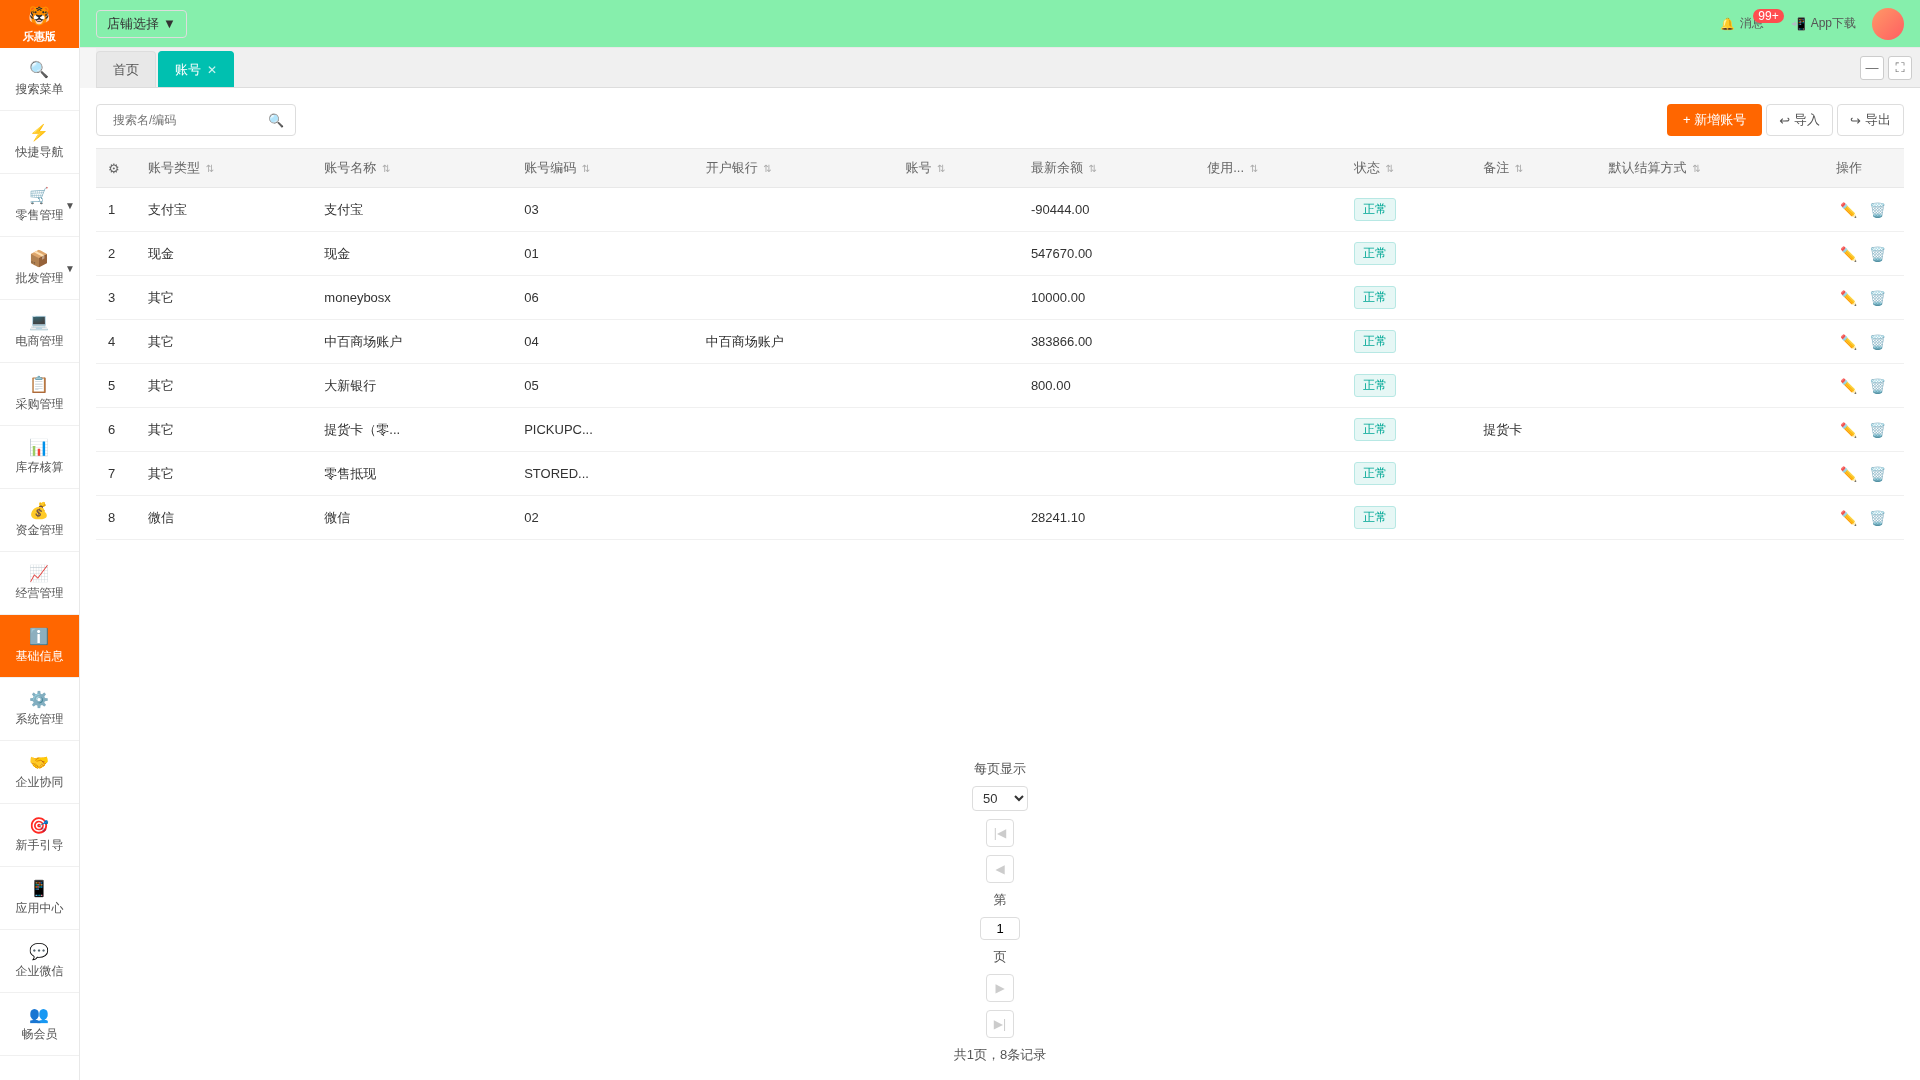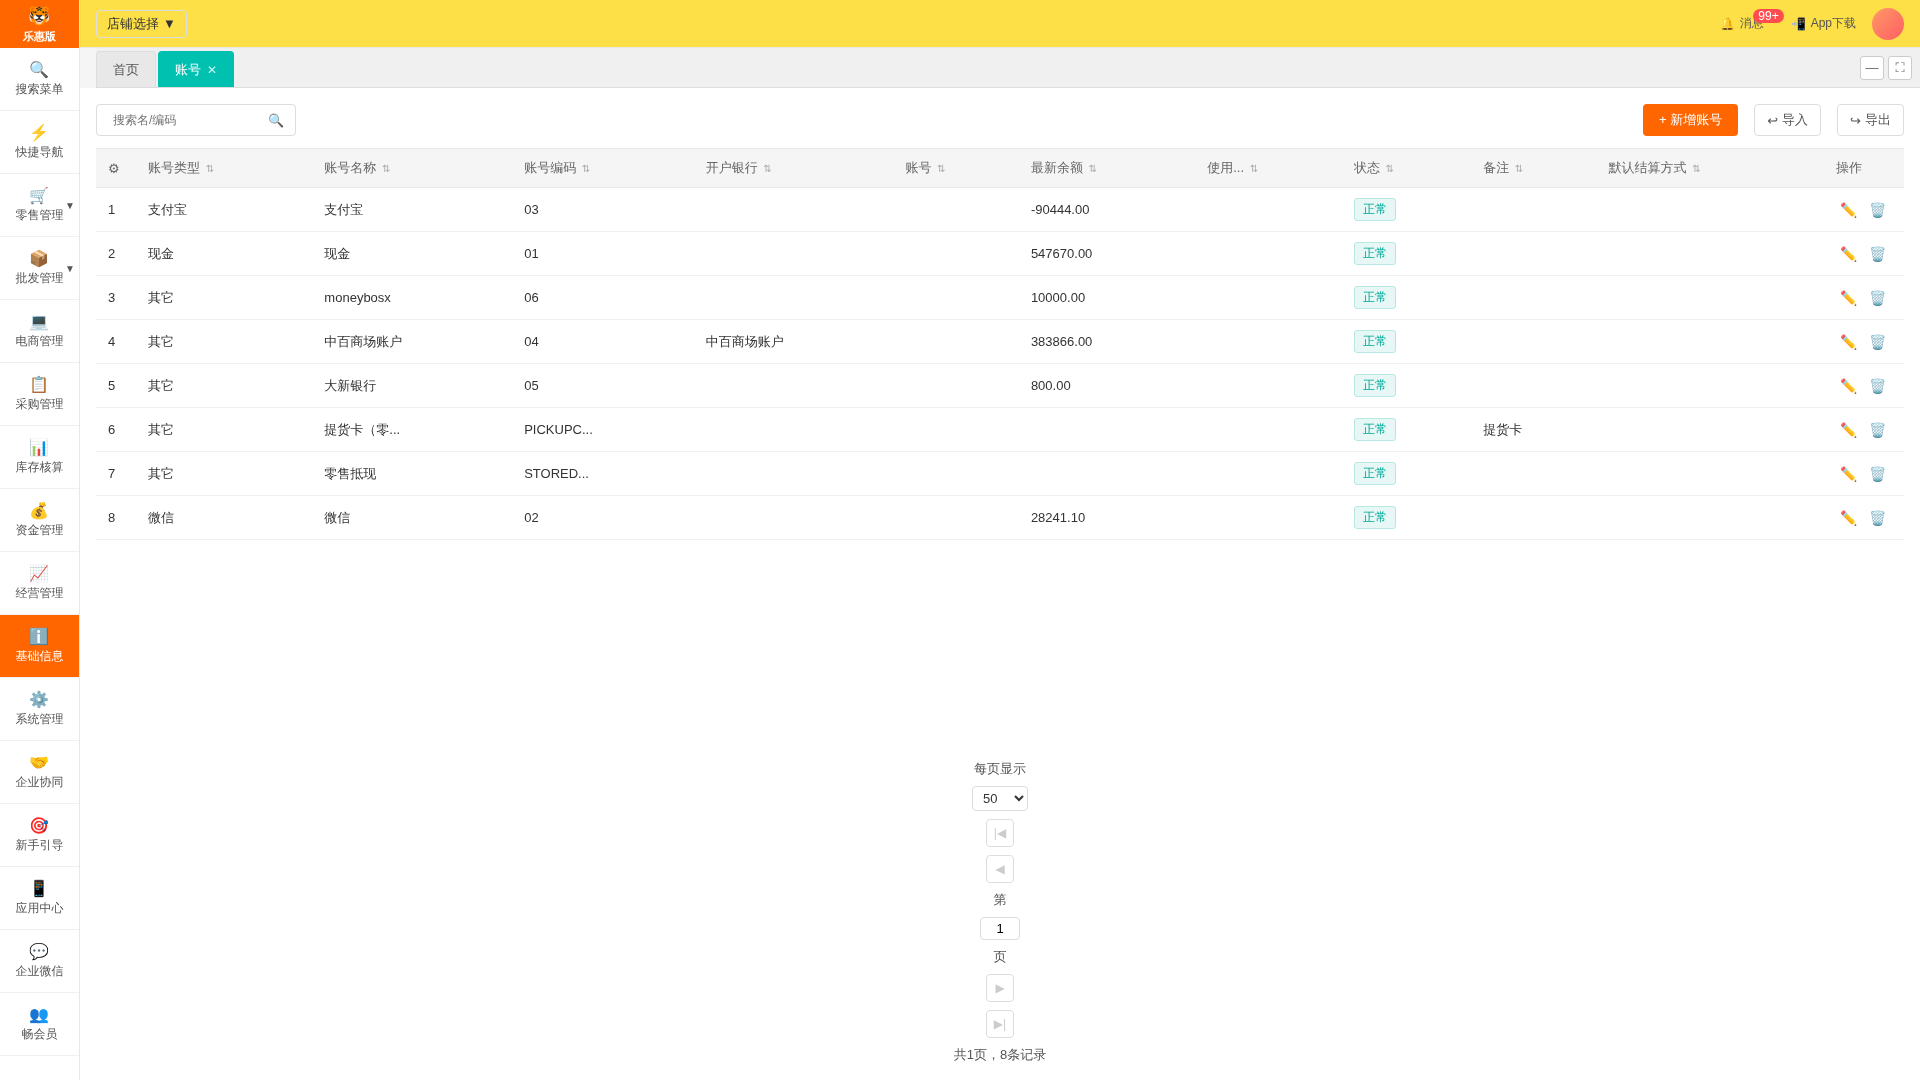--- a/index.html
+++ b/index.html
@@ -62,21 +62,21 @@
     .main-content {
       flex: 1;
       display: flex;
       flex-direction: column;
       overflow: hidden;
     }
 
     
     .top-header {
       height: 48px;
-      background: #fde047;
+      background: #86efac;
       border-bottom: 1px solid #e8e8e8;
       display: flex;
       align-items: center;
       justify-content: space-between;
       padding: 0 16px;
       flex-shrink: 0;
     }
     .top-header-left {
       display: flex;
       align-items: center;
@@ -222,21 +222,21 @@
     .search-box input {
       border: none;
       outline: none;
       flex: 1;
       font-size: 12px;
       color: #999;
       font-family: inherit;
     }
     .toolbar-right {
       display: flex;
-      gap: 16px;
+      gap: 4px;
     }
     .btn-primary {
       background: #ff6600;
       color: #fff;
       border: none;
       padding: 0 16px;
       height: 32px;
       border-radius: 4px;
       cursor: pointer;
       font-size: 13px;

